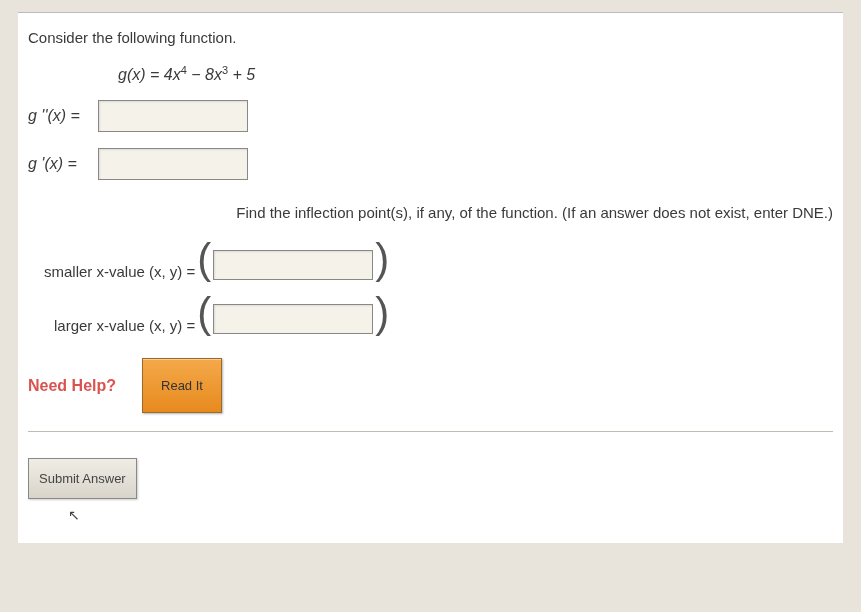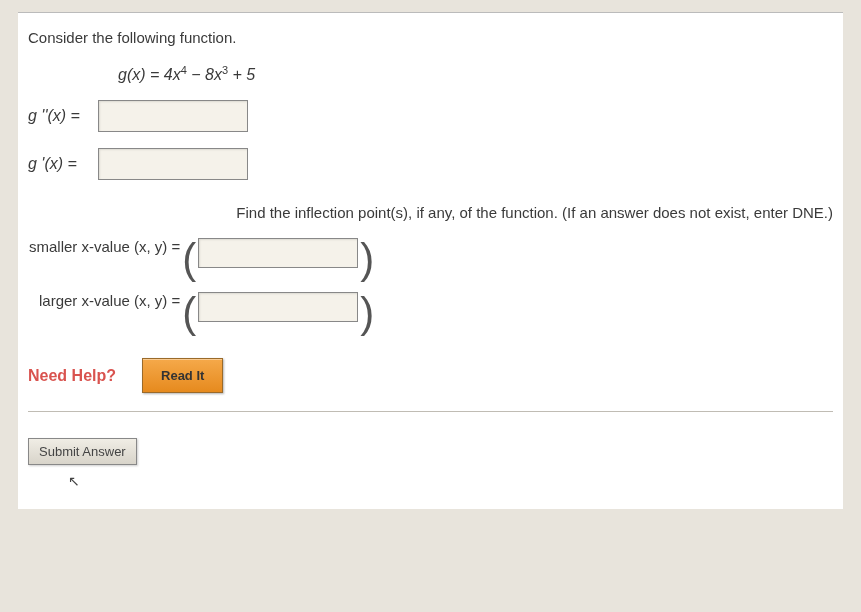--- a/index.html
+++ b/index.html
@@ -38,22 +38,22 @@
       border: 1px solid #888;
       background: #f5f2ea;
       height: 32px;
       width: 150px;
       padding: 4px 6px;
       font-size: 14px;
       box-shadow: inset 1px 1px 2px rgba(0,0,0,0.1);
     }
     .coord-row {
       display: flex;
-      align-items: flex-start;
-      margin: 12px 1px;
+      align-items: flex-end;
+      margin: 12px 16px;
     }
     .coord-label { font-size: 15px; }
     .paren {
       font-size: 42px;
       font-weight: 200;
       color: #555;
       line-height: 1;
       padding: 0 2px;
     }
     .coord-input {
@@ -73,32 +73,32 @@
     }
     .need-help-label {
       color: #d9534f;
       font-weight: bold;
       font-size: 16px;
     }
     .read-it-btn {
       background: linear-gradient(#f5a94a, #e68a1e);
       border: 1px solid #9a6a2a;
       color: #333;
-      padding: 9px 18px;
+      padding: 19px 18px;
       font-size: 13px;
-      font-weight: bold;
+      font-weight: normal;
       cursor: pointer;
       box-shadow: inset 0 1px 0 rgba(255,255,255,0.4), 1px 1px 2px rgba(0,0,0,0.3);
     }
     .submit-row { margin-top: 26px; }
     .submit-btn {
       background: linear-gradient(#f0ede5, #d8d4ca);
       border: 1px solid #888;
       color: #444;
-      padding: 5px 10px;
+      padding: 12px 10px;
       font-size: 13px;
       cursor: pointer;
       box-shadow: 1px 1px 2px rgba(0,0,0,0.2);
     }
     hr.sep {
       border: none;
       border-top: 1px solid #c0bcb4;
       margin: 18px 0 10px 0;
     }
     .cursor {

